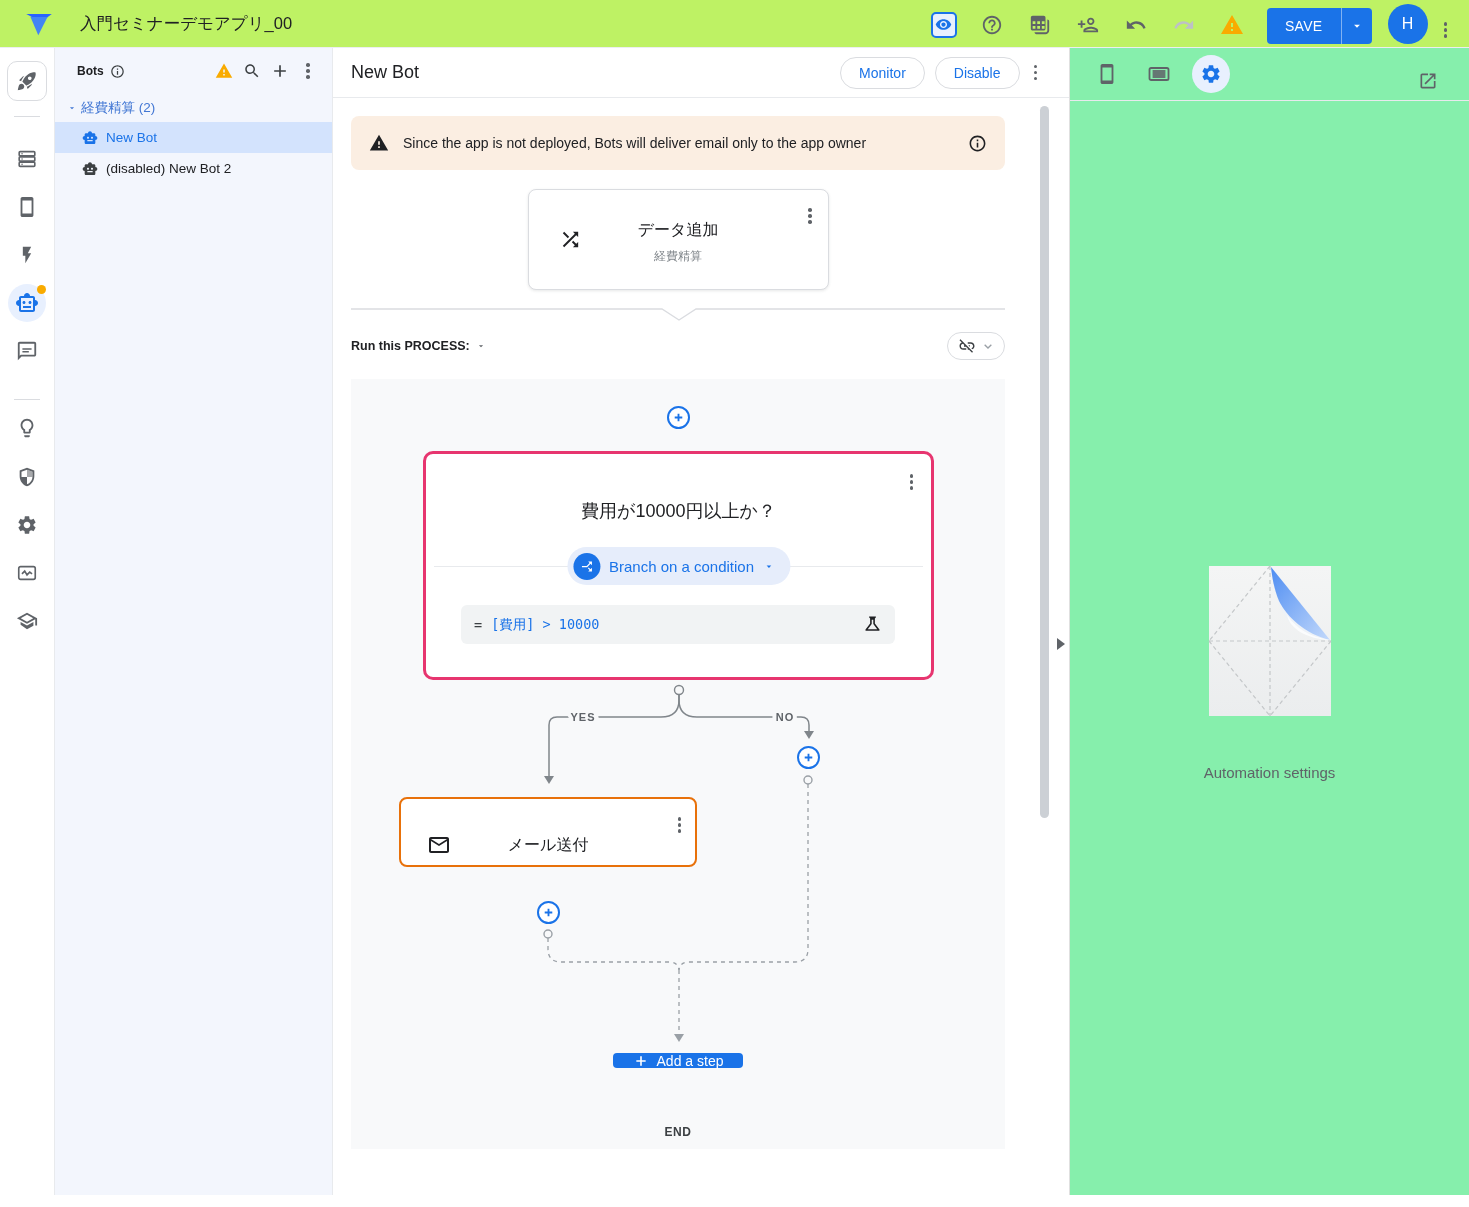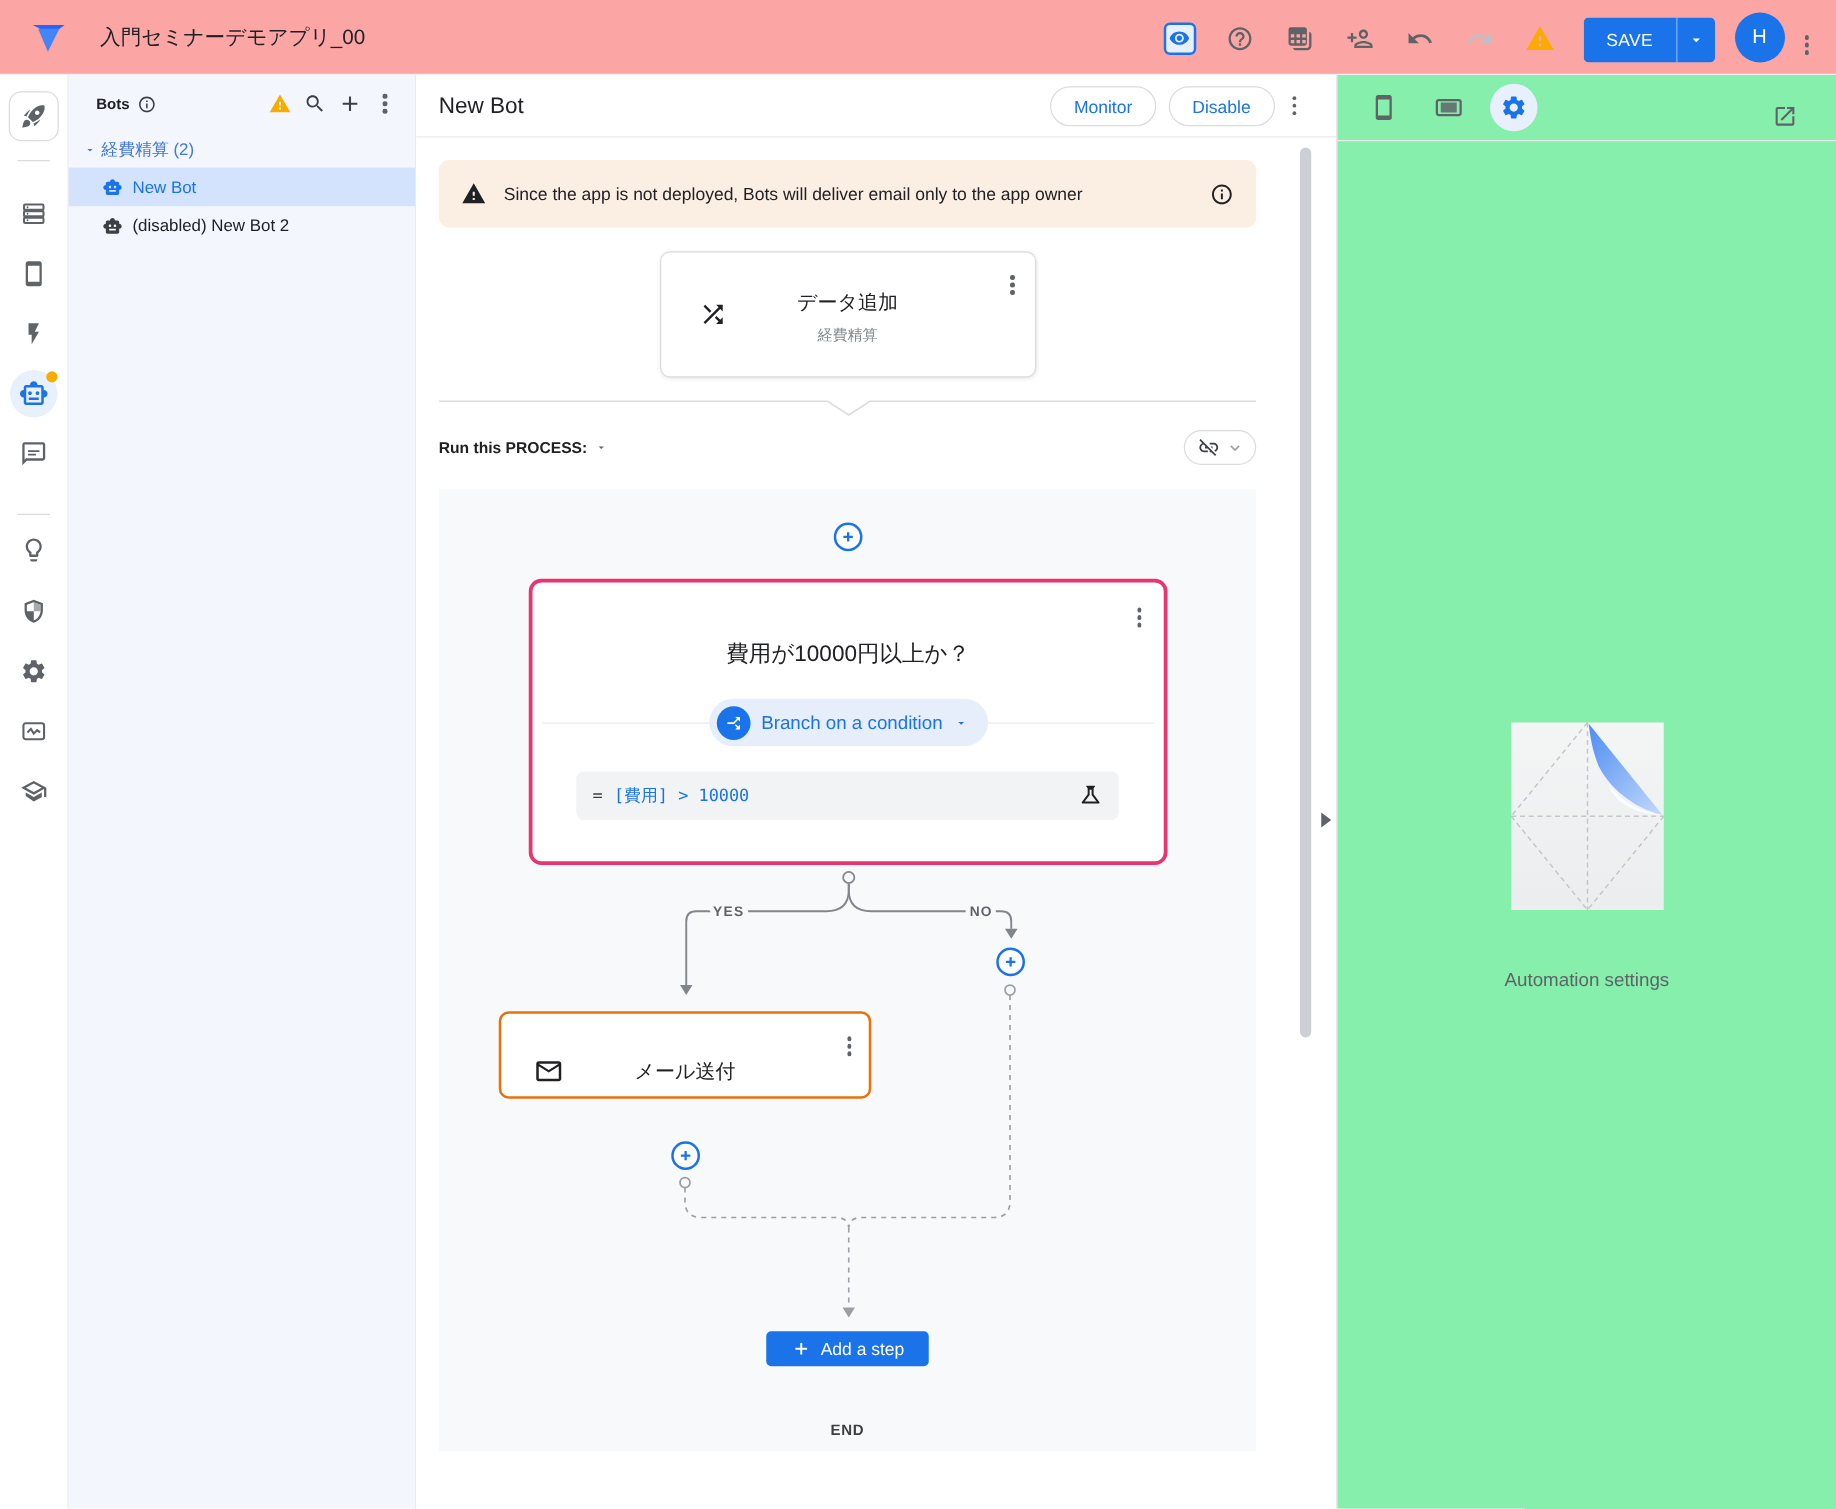--- a/index.html
+++ b/index.html
@@ -2,22 +2,22 @@
 <html><head>
 <meta charset="utf-8">
 <style>
   * { margin:0; padding:0; box-sizing:border-box; }
   html,body { width:1469px; height:1207px; overflow:hidden; background:#fff;
     font-family:"Liberation Sans", sans-serif; color:#202124; }
   .icon { display:inline-flex; align-items:center; justify-content:center; }
   svg { display:block; }
 
   
-  .topbar { height:60px; display:flex; align-items:center; padding:0 16px 0 22px;
-    background:#fca5a5; border-bottom:1px solid #eceef1; position:relative; z-index:5; }
+  .topbar { height:48px; display:flex; align-items:center; padding:0 16px 0 22px;
+    background:#bef264; border-bottom:1px solid #eceef1; position:relative; z-index:5; }
   .logo { width:34px; height:34px; margin-right:24px; }
   .app-title { font-size:16.5px; color:#202124; }
   .topbar-right { margin-left:auto; display:flex; align-items:flex-end; gap:10px; }
   .tb-btn { width:38px; height:38px; border-radius:50%; display:flex; align-items:center;
     justify-content:center; cursor:pointer; }
   .preview-box { width:26px; height:26px; border:2px solid #1a73e8; background:#e8f0fe;
     border-radius:5px; display:flex; align-items:center; justify-content:center; }
   .save-split { display:flex; height:36px; border-radius:4px; overflow:hidden; margin:0 6px; }
   .save-main { background:#1a73e8; color:#fff; font-size:14px; font-weight:500;
     letter-spacing:.3px; display:flex; align-items:center; padding:0 18px; cursor:pointer;
@@ -111,21 +111,21 @@
     font-family:"DejaVu Sans Mono", monospace; font-size:13.5px; cursor:text; }
   .formula .prefix { color:#3c4043; }
   .formula .expr { color:#1a73e8; margin-left:9px; }
   .formula .spacer { flex:1; }
 
   .mail-card { position:absolute; left:48px; top:418px; width:298px; height:70px;
     background:#fff; border:2px solid #e8710a; border-radius:8px; cursor:pointer; }
   .mail-card .mail-ic { position:absolute; left:26px; top:34px; color:#202124; }
   .mail-title { position:absolute; left:0; right:0; top:36px; text-align:center; font-size:16px; }
 
-  .add-step { position:absolute; left:262px; top:674px; width:130px; height:28px;
+  .add-step { position:absolute; left:262px; top:674px; width:130px; height:15px;
     background:#1a73e8; border:none; border-radius:4px; color:#fff; font-size:14px;
     font-family:"Liberation Sans",sans-serif; display:flex; align-items:center;
     justify-content:center; gap:8px; cursor:pointer; }
   .end-label { position:absolute; left:0; right:0; top:746px; text-align:center;
     font-size:12px; font-weight:700; color:#3c4043; letter-spacing:.6px; }
 
   .scroll-thumb { position:absolute; left:707px; top:58px; width:9px; height:712px;
     background:#ccd0d5; border-radius:5px; cursor:pointer; }
   .expand-handle { position:absolute; left:723px; top:588px; width:12px; height:16px;
     cursor:pointer; color:#5f6368; display:flex; align-items:center; }

